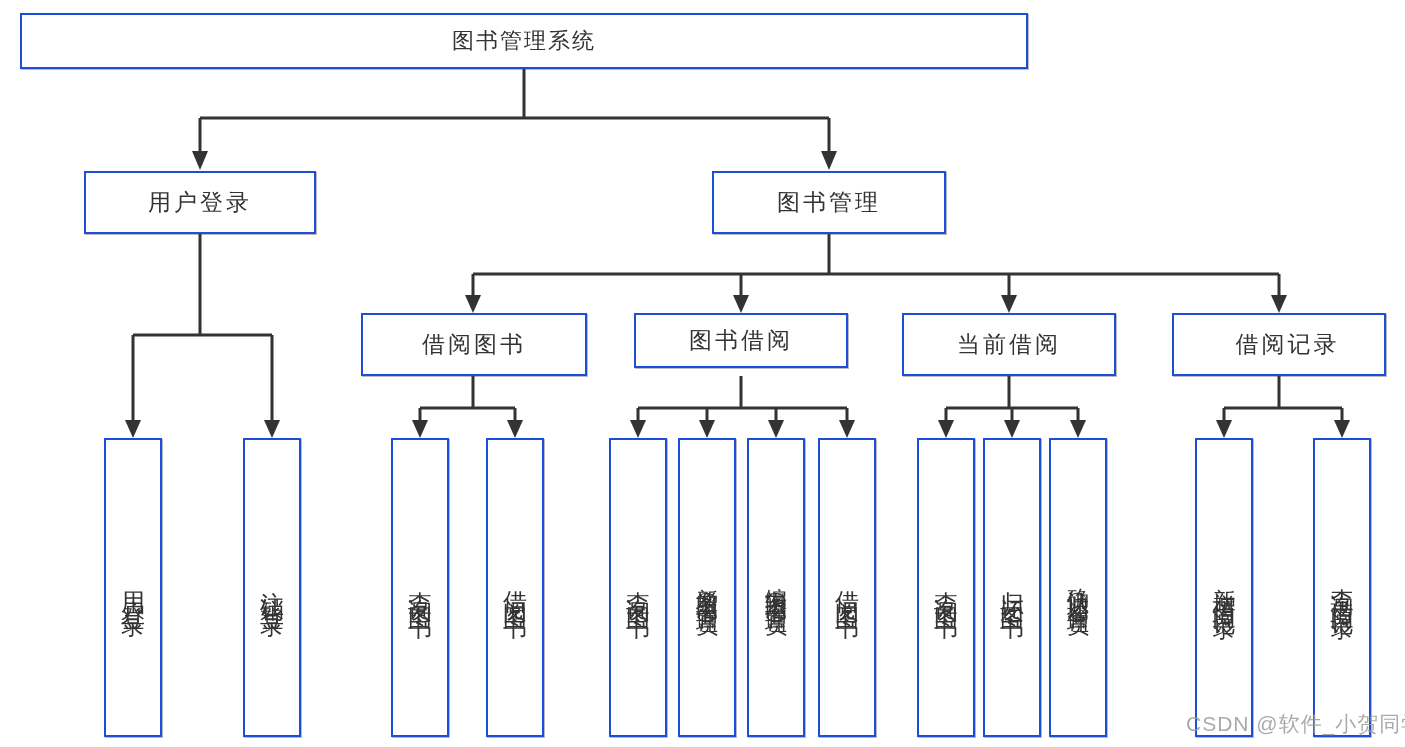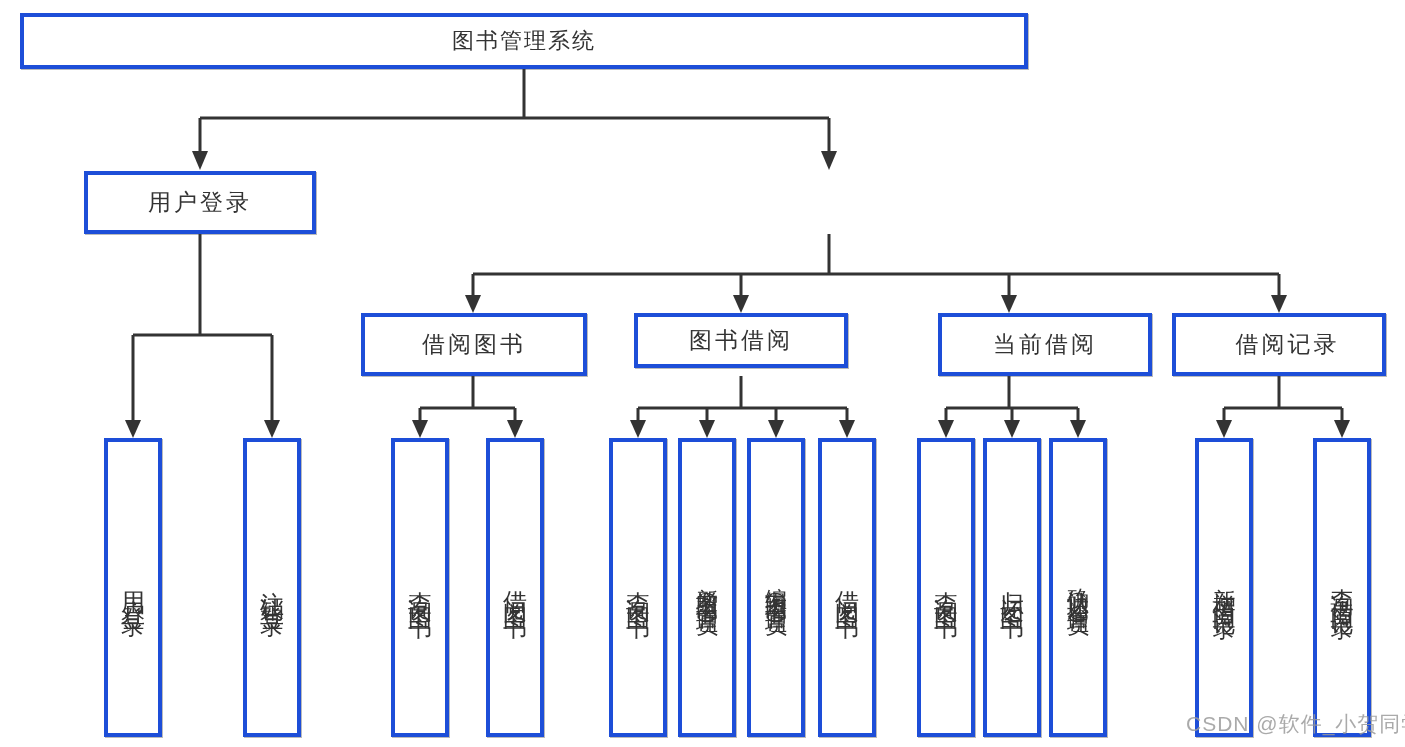--- a/index.html
+++ b/index.html
@@ -7,21 +7,21 @@
     width: 1405px; height: 747px;
     position: relative; overflow: hidden;
     font-family: "Liberation Sans", "DejaVu Sans", sans-serif;
   }
   #stage { position: absolute; inset: 0; }
   svg.wires { position: absolute; left: 0; top: 0; z-index: 1; }
   .box {
     position: absolute; z-index: 2;
     box-sizing: border-box;
     background: #ffffff;
-    border: 4px solid #1d4ed8;
+    border: 2px solid #1d4ed8;
     display: flex; align-items: center; justify-content: center;
     color: #333333;
     box-shadow: 1px 1px 0 rgba(60,60,60,0.35);
   }
   .hlabel { font-size: 23px; letter-spacing: 3px; white-space: nowrap; line-height: 1; }
   #root .hlabel { font-size: 22px; letter-spacing: 2px; }
   .leaf { width: 58px; top: 438px; height: 299px; }
   .vlabel {
     writing-mode: vertical-rl;
     text-orientation: mixed;
@@ -84,28 +84,31 @@
     </g>
   </svg>
 
   <div class="box" id="root" style="left:20px; top:13px; width:1008px; height:56px;">
     <span class="hlabel">图书管理系统</span>
   </div>
 
   <div class="box" style="left:84px; top:171px; width:232px; height:63px;">
     <span class="hlabel">用户登录</span>
   </div>
+  <div class="box" style="left:712px; top:171px; width:234px; height:63px;">
+    <span class="hlabel">图书管理</span>
+  </div>
 
   <div class="box" style="left:361px; top:313px; width:226px; height:63px;">
     <span class="hlabel">借阅图书</span>
   </div>
   <div class="box" style="left:634px; top:313px; width:214px; height:55px;">
     <span class="hlabel">图书借阅</span>
   </div>
-  <div class="box" style="left:902px; top:313px; width:214px; height:63px;margin-left:36px;">
+  <div class="box" style="left:902px; top:313px; width:214px; height:63px;">
     <span class="hlabel">当前借阅</span>
   </div>
   <div class="box" style="left:1172px; top:313px; width:214px; height:63px;padding-left:17px;">
     <span class="hlabel">借阅记录</span>
   </div>
 
   <div class="box leaf" style="left:104px;">
     <span class="vlabel">用户登录</span>
   </div>
   <div class="box leaf" style="left:243px;">

